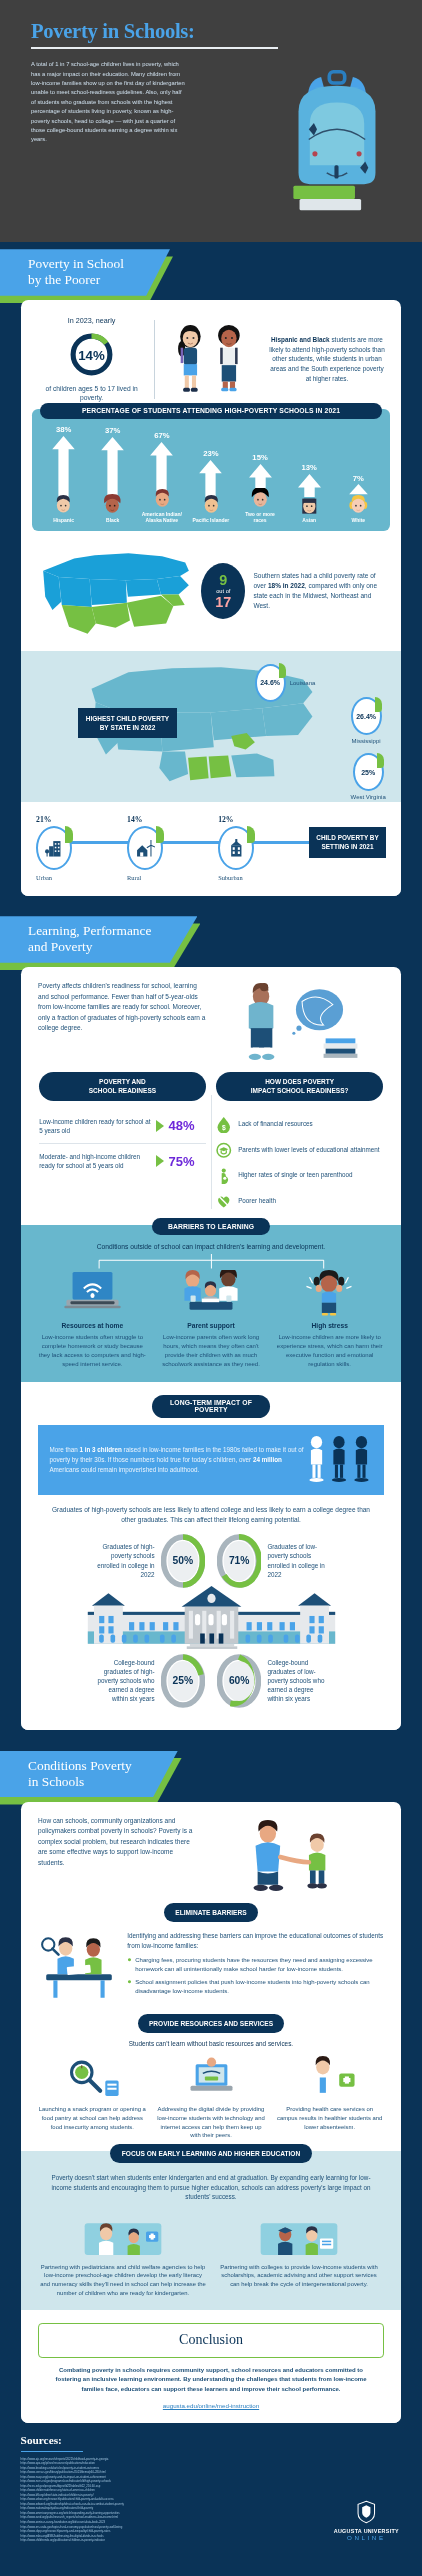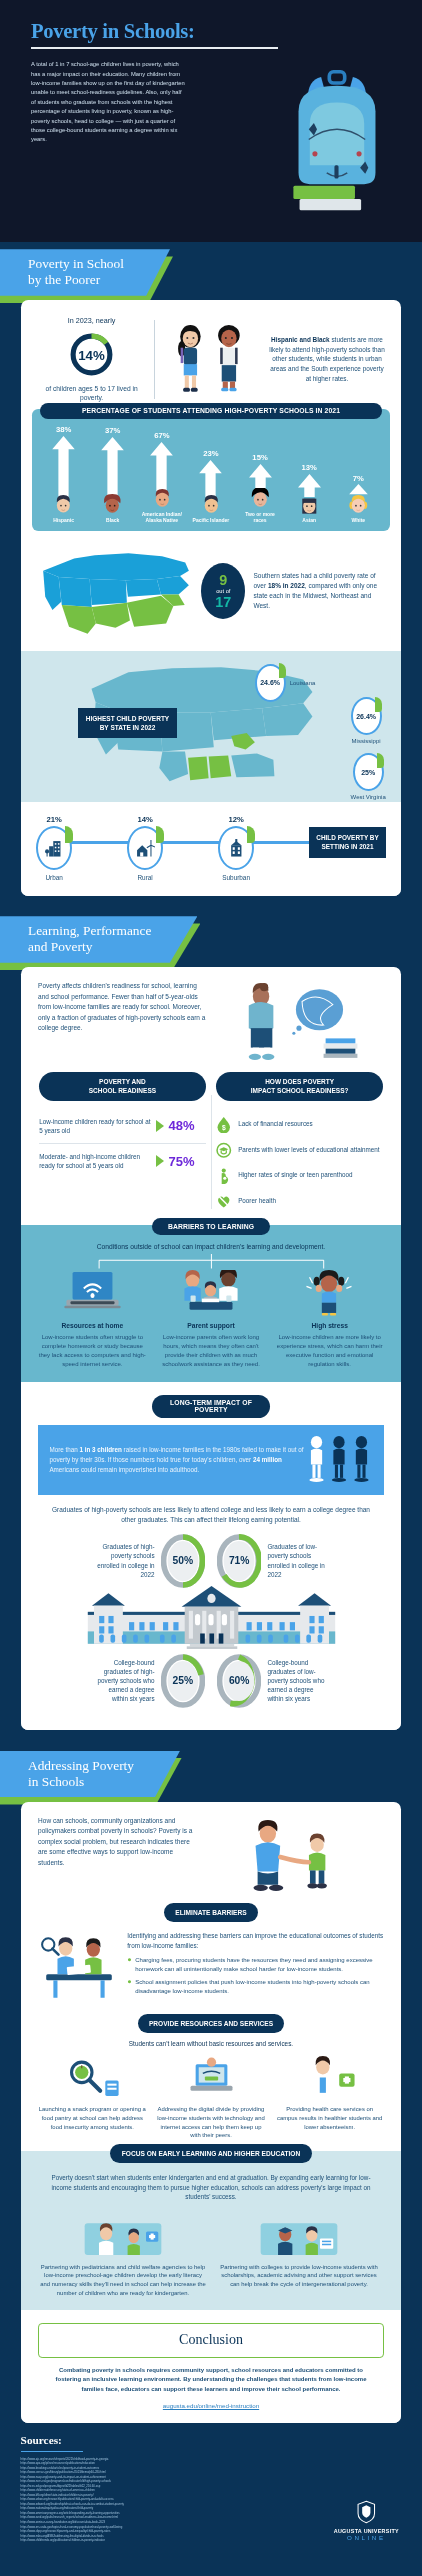--- a/index.html
+++ b/index.html
@@ -5,21 +5,21 @@
   * { box-sizing: border-box; margin: 0; padding: 0; }
   body {
     width: 422px;
     background: #0a3357;
     font-family: "Liberation Sans", sans-serif;
     color: #123e63;
   }
   .page { width: 422px; position: relative; overflow: hidden; }
 
   
-  .hero { background: #0f172a; padding: 20.6px 31px 15.5px 31px; position: relative; min-height: 242px; }
+  .hero { background: #404040; padding: 20.6px 31px 15.5px 31px; position: relative; min-height: 242px; }
   .hero h1 {
     font-family: "Liberation Serif", serif;
     color: #4aa3e8;
     font-size: 20.6px;
     font-weight: bold;
     line-height: 1.05;
     letter-spacing: -0.3px;
   }
   .hero .rule { height: 1.5px; background: #e9eef2; margin: 5.2px 0 7.2px 0; width: 247px; }
   .hero h2 {
@@ -99,21 +99,21 @@
   
   .maprow { display: flex; align-items: center; padding: 13.4px 17.5px 13.4px 17.5px; background: #fff; }
   .usmap { width: 155px; height: 93px; }
   .ellipse9 {
     width: 44px; height: 56px; background: #0a3357; border-radius: 50%;
     display: flex; flex-direction: column; align-items: center; justify-content: center;
     color: #fff; flex: none; margin: 0 8.2px;
   }
   .e9-top { color: #76c043; font-size: 14.4px; font-weight: bold; line-height: 1; }
   .e9-mid { font-size: 5.7px; margin: 1px 0; }
-  .e9-bot { color: #14b8a6; font-size: 14.4px; font-weight: bold; line-height: 1; }
+  .e9-bot { color: #fca5a5; font-size: 14.4px; font-weight: bold; line-height: 1; }
   .maptext { font-size: 6.5px; line-height: 1.55; color: #1d4f77; flex: 1; }
   .maptext b { color: #0a3357; }
 
   
   .statepanel { background: #cfe6ec; padding: 8.2px 0 9.3px 0; position: relative; min-height: 149px; }
   .statebadge {
     position: absolute; left: 57px; top: 57px;
     background: #0a3357; color: #fff; font-size: 6.5px; font-weight: bold;
     padding: 5.7px 8.2px; text-align: center; line-height: 1.45;
   }
@@ -127,21 +127,21 @@
   }
   .sc-ring::after {
     content: ""; position: absolute; right: -2.6px; top: -2.6px;
     width: 7.2px; height: 15.5px; background: #76c043;
     border-top-right-radius: 7.2px; border-bottom-right-radius: 3.6px;
   }
   .sc-lbl { font-size: 6px; color: #1d4f77; margin-left: 4.1px; }
 
   
   .setrow { display: flex; align-items: center; padding: 13.4px 15.5px 14.4px 15.5px; background: #fff; position: relative; }
-  .setitem { text-align: center; position: relative; }
+  .setitem { text-align: left; position: relative; font-family: Liberation Serif, serif; }
   .setval { font-size: 7.7px; font-weight: bold; color: #0a3357; margin-bottom: 2.1px; }
   .setring {
     width: 36px; height: 44px; border-radius: 50%;
     border: 2.6px solid #4aa3e8; background: #fff;
     display: flex; align-items: center; justify-content: center; position: relative;
   }
   .setring::after {
     content: ""; position: absolute; right: -2.6px; top: -2.6px;
     width: 8.2px; height: 17.5px; background: #76c043;
     border-top-right-radius: 8.2px; border-bottom-right-radius: 4.1px;
@@ -865,21 +865,21 @@
       </div>
     </div>
   </div>
 
   <div class="banner-wrap" style="margin-top:13.4px;">
     <div class="banner-green">
       <span>Combating Poverty</span>
       <span>in Schools</span>
     </div>
     <div class="banner">
-      <span>Addressing Poverty</span>
+      <span>Conditions Poverty</span>
       <span>in Schools</span>
     </div>
   </div>
 
   <div class="card">
     <div class="combat-intro">
       <div class="ci-text">How can schools, community organizations and policymakers combat poverty in schools? Poverty is a complex social problem, but research indicates there are some effective ways to support low-income students.</div>
       <svg class="ci-art" viewBox="0 0 360 150">
         <ellipse cx="140" cy="34" rx="16" ry="18" fill="#e8a882"></ellipse>
         <path d="M122 30 q18-22 36 0 q4-22-18-22 q-22 0-18 22z" fill="#2b1a14"></path>

